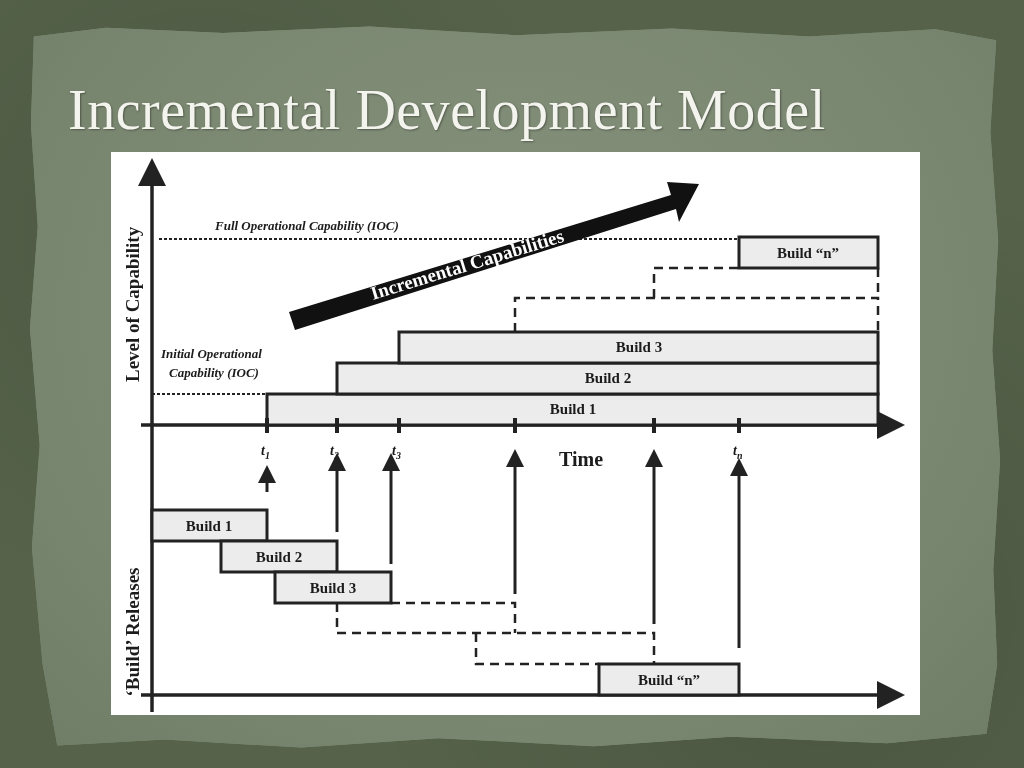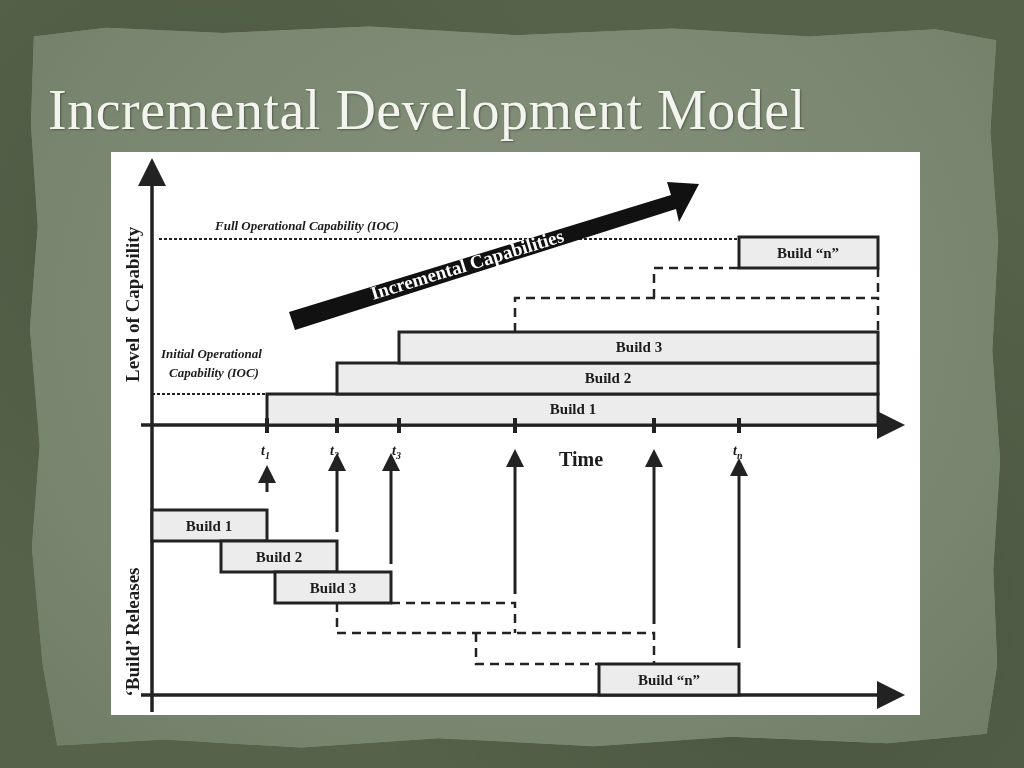--- a/index.html
+++ b/index.html
@@ -15,21 +15,21 @@
       position: absolute; left: 28px; top: 22px; width: 976px; height: 730px;
       background: #7d8a74;
       background-image:
         radial-gradient(ellipse at 50% 40%, #85917c 0%, #79866f 70%, #6f7c66 100%);
       clip-path: polygon(0.6% 2%, 8% 0.8%, 20% 1.5%, 35% 0.6%, 50% 1.8%, 66% 0.9%, 80% 2%, 93% 1%, 99.2% 2.5%,
         98.6% 15%, 99.4% 30%, 98.8% 45%, 99.6% 60%, 98.9% 75%, 99.3% 88%, 98.2% 97.5%,
         88% 98.8%, 72% 97.9%, 58% 99.2%, 42% 98.1%, 28% 99.4%, 14% 98.3%, 3% 99.1%,
         1.5% 88%, 0.4% 72%, 1.2% 58%, 0.2% 42%, 1% 28%, 0.3% 14%);
     }
     .title {
-      position: absolute; left: 48px; top: 78px;
+      position: absolute; left: 68px; top: 78px;
       font-family: "Liberation Serif", serif;
       font-size: 56px; color: #f4f4ee; letter-spacing: 0.5px;
       text-shadow: 1px 1px 2px rgba(0,0,0,0.35);
       margin: 0; font-weight: normal; white-space: nowrap;
     }
     .figure {
       position: absolute; left: 111px; top: 152px; width: 809px; height: 563px;
       background: #ffffff;
     }
     .figure svg { display: block; }

